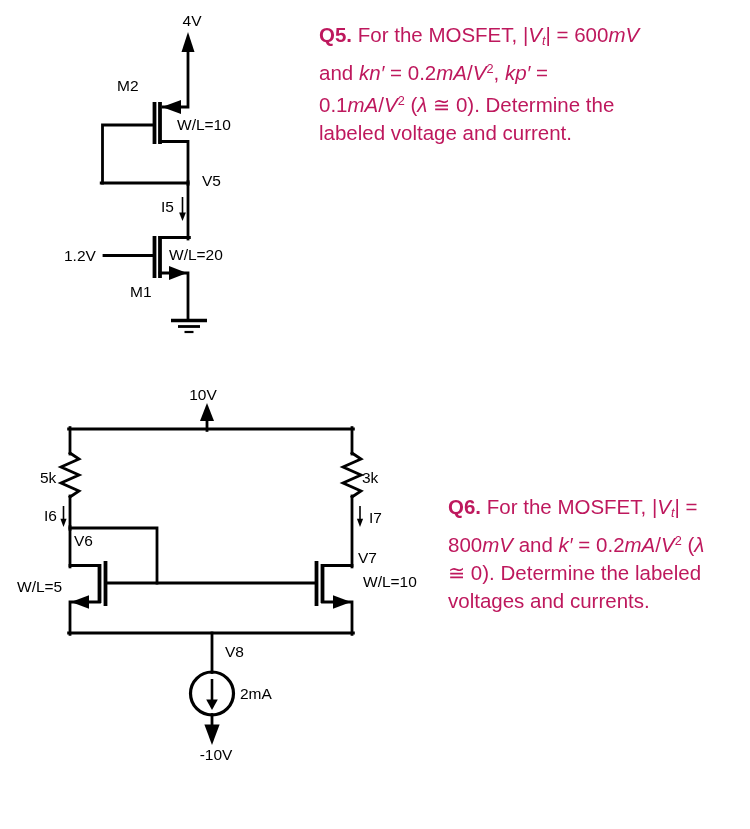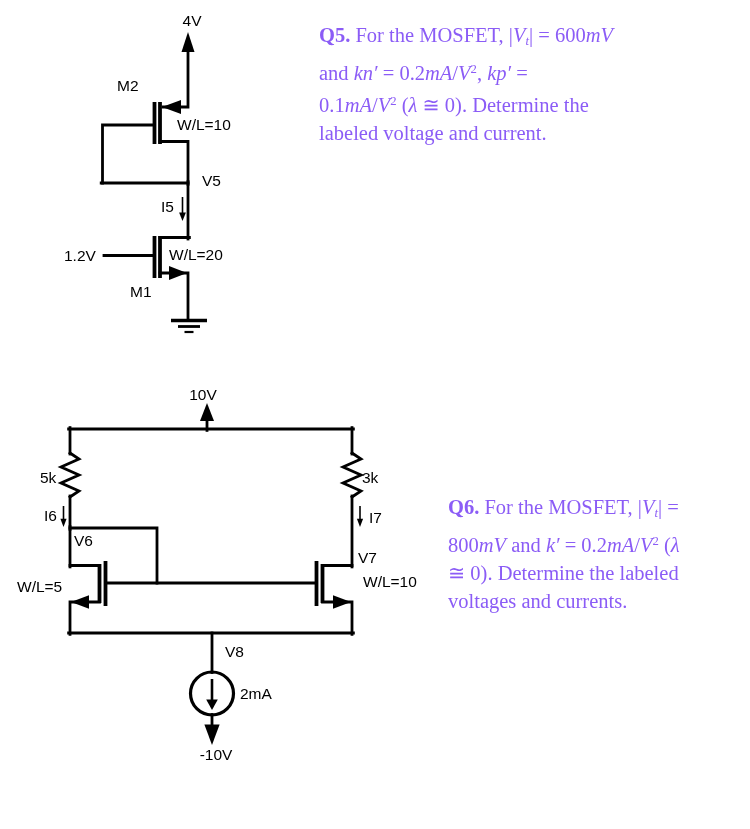--- a/index.html
+++ b/index.html
@@ -11,22 +11,22 @@
   #q6-svg { left:0; top:380px; }
   svg text { font-family:"Liberation Sans", sans-serif; font-size:15.5px; fill:#000000; }
   .wire   { stroke:#000000; stroke-width:2.8; fill:none; stroke-linecap:square; }
   .bar    { stroke:#000000; stroke-width:3.8; fill:none; stroke-linecap:butt; }
   .thin   { stroke:#000000; stroke-width:1.6; fill:none; }
   .solid  { fill:#000000; stroke:none; }
   .ring   { stroke:#000000; stroke-width:3.2; fill:none; }
   .gnd1   { stroke:#000000; stroke-width:3.4; }
   .gnd2   { stroke:#000000; stroke-width:2.8; }
   .gnd3   { stroke:#000000; stroke-width:2.2; }
-  .problem { position:absolute; font-family:Liberation Serif, serif;
-             font-size:20.5px; line-height:28px; color:#8b5cf6; }
+  .problem { position:absolute; font-family:Liberation Sans, sans-serif;
+             font-size:20.5px; line-height:28px; color:#be185d; }
   #q5-problem { left:319px; top:21px;  width:372px; }
   #q6-problem { left:448px; top:493px; width:304px; }
   .seg-b   { font-weight:bold; }
   .seg-i   { font-style:italic; }
   .seg-sub { font-style:italic; font-size:0.62em; vertical-align:-0.25em; }
   .seg-sup { font-size:0.62em; vertical-align:0.55em; }
 </style>
 </head>
 <body>
 

